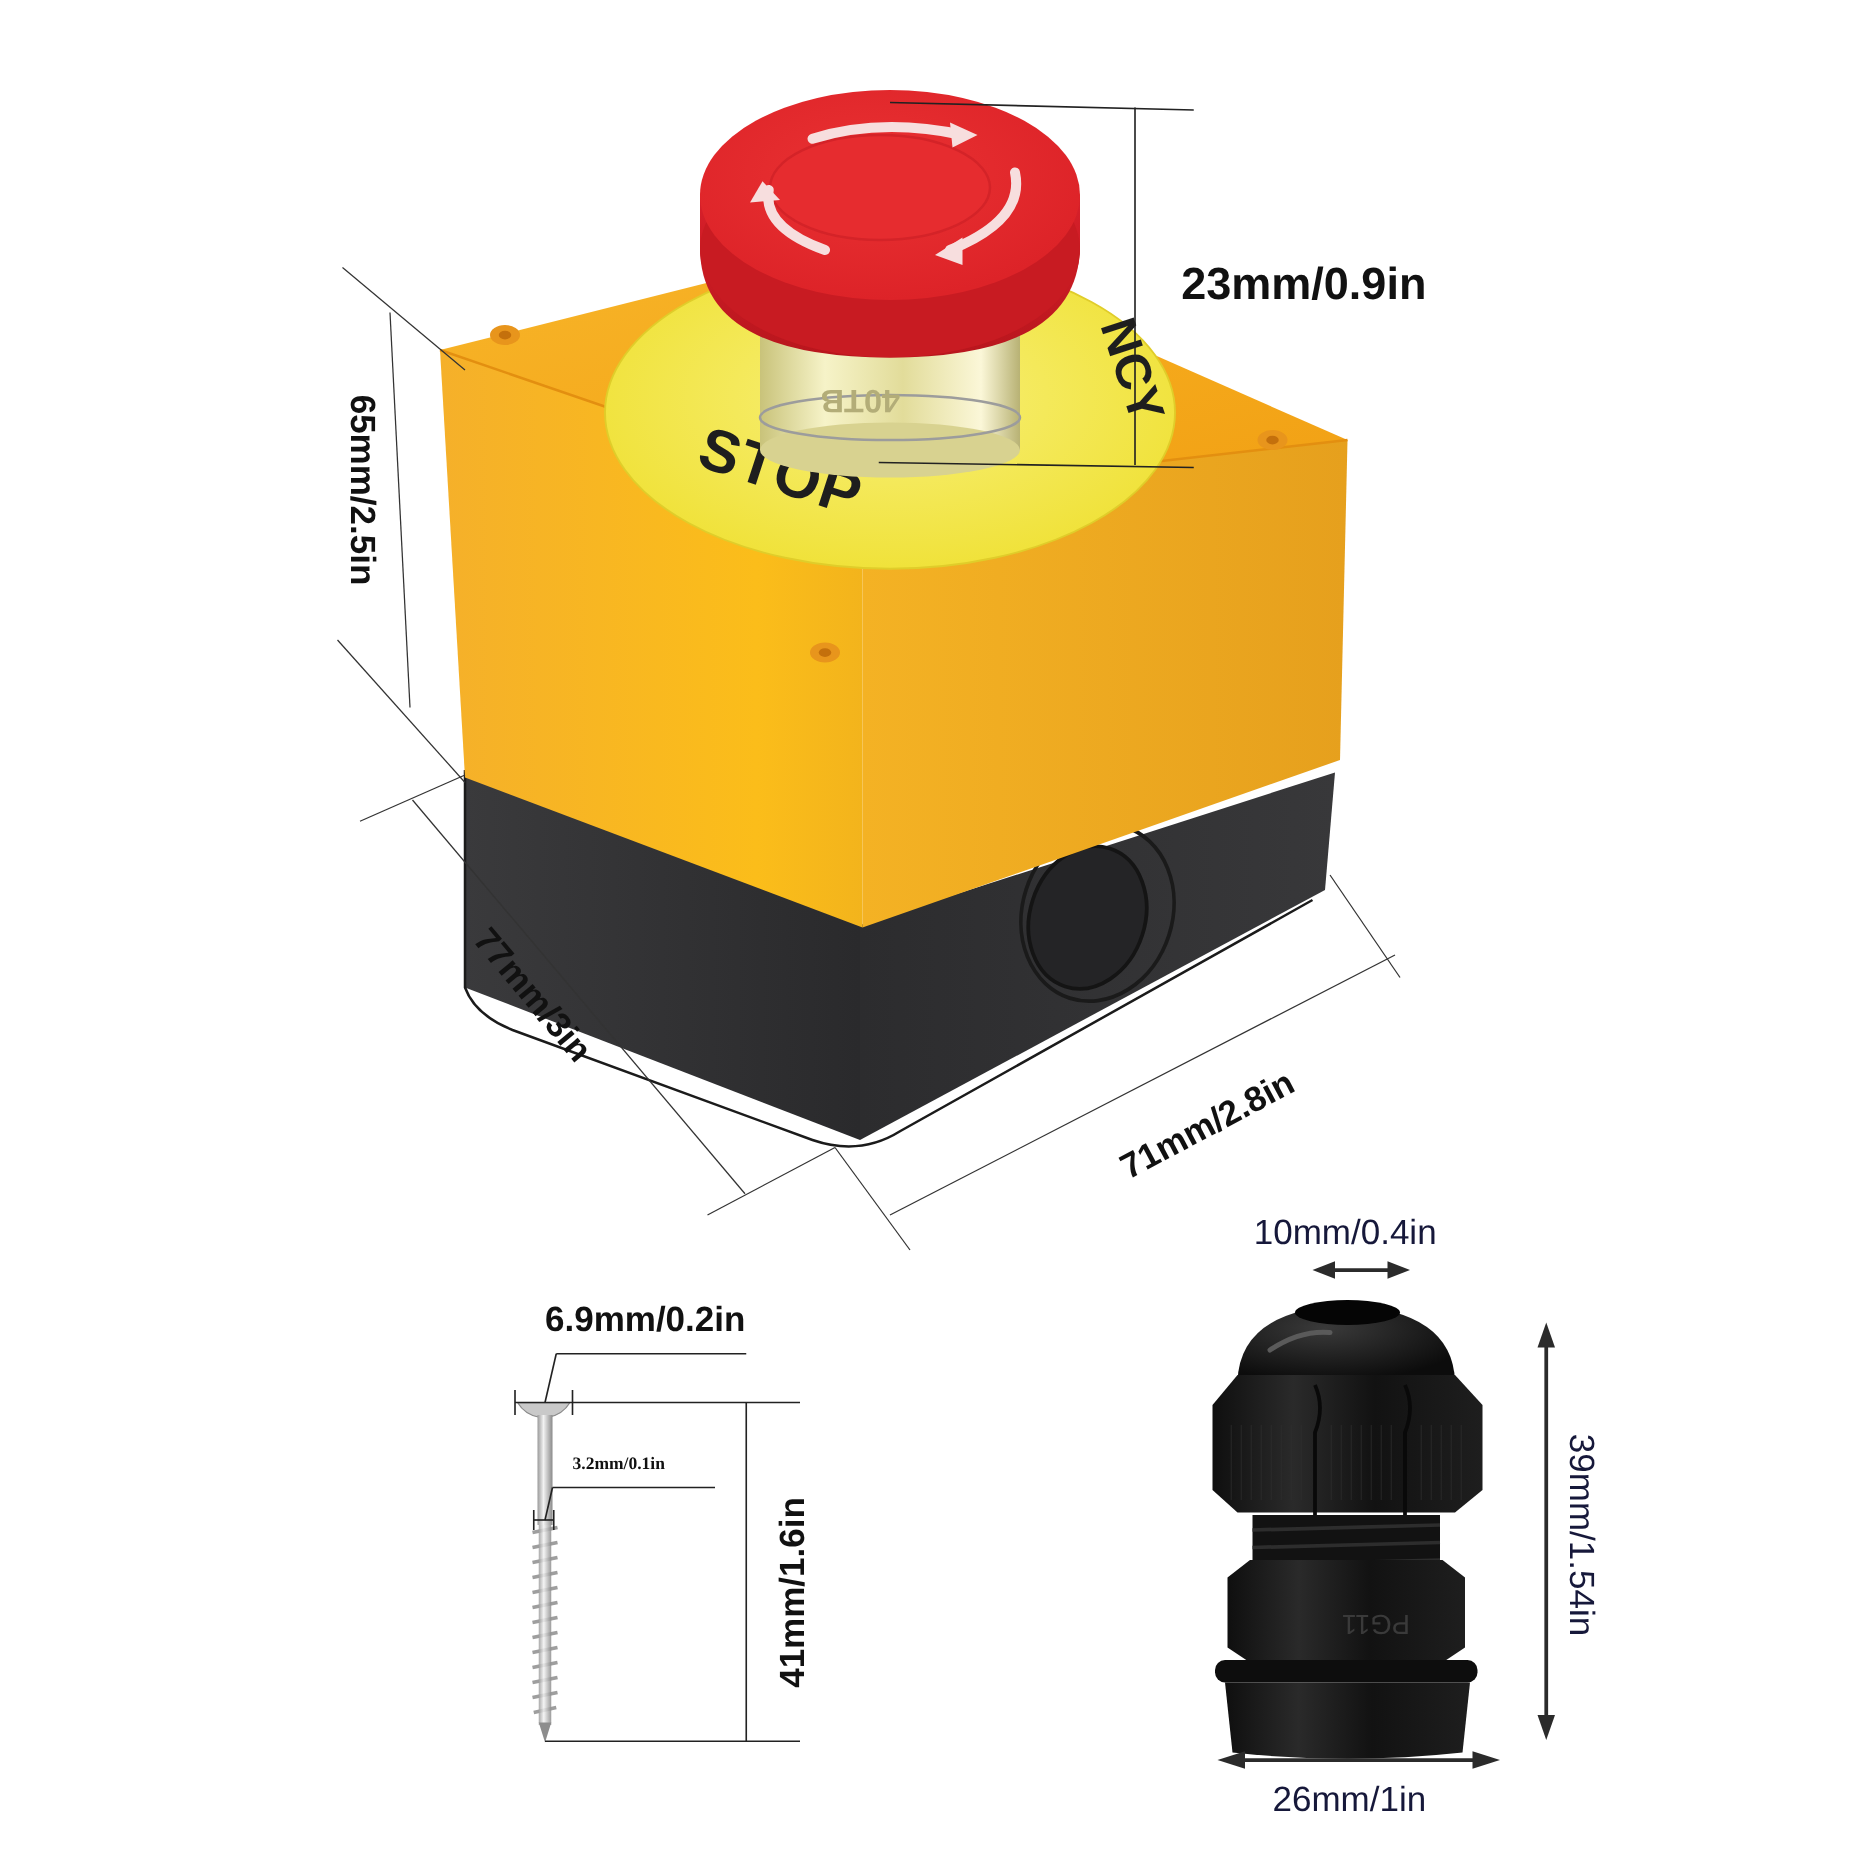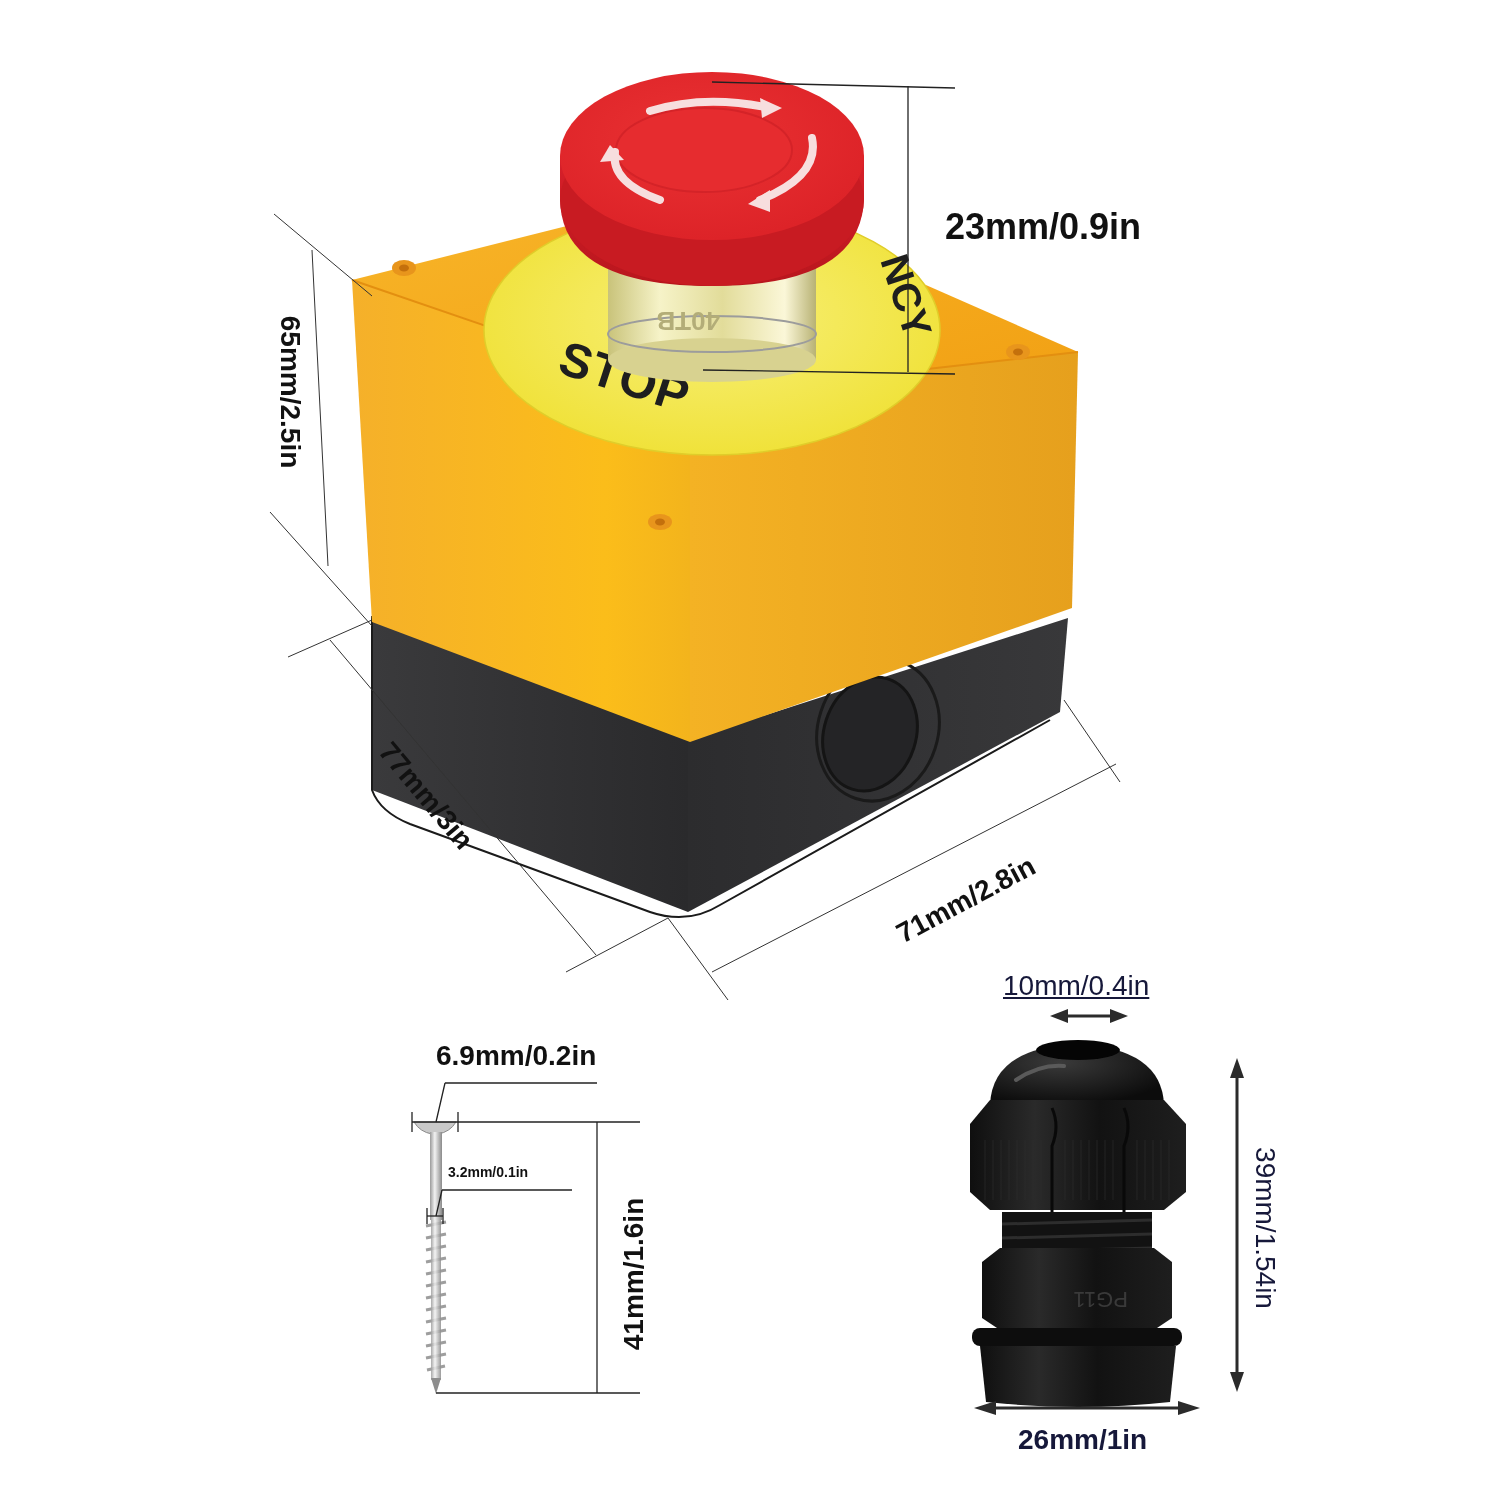--- a/index.html
+++ b/index.html
@@ -225,22 +225,22 @@
   <div class="label" style="left:945px;top:206px;font-size:36px;">23mm/0.9in</div>
 
   <div class="label" style="left:160px;top:376px;font-size:28px;transform:rotate(90deg);transform-origin:center;width:260px;text-align:center;">65mm/2.5in</div>
 
   <div class="label" style="left:336px;top:780px;font-size:28px;transform:rotate(50deg);transform-origin:center;width:180px;text-align:center;">77mm/3in</div>
 
   <div class="label" style="left:866px;top:884px;font-size:28px;transform:rotate(-28deg);transform-origin:center;width:200px;text-align:center;">71mm/2.8in</div>
 
   <div class="label" style="left:436px;top:1040px;font-size:28px;text-align:center;">6.9mm/0.2in</div>
 
-  <div class="label" style="left:448px;top:1164px;font-size:14px;">3.2mm/0.1in</div>
+  <div class="label" style="left:458px;top:1164px;font-size:14px;font-family:Liberation Serif, serif;">3.2mm/0.1in</div>
 
   <div class="label" style="left:524px;top:1258px;font-size:28px;transform:rotate(-90deg);transform-origin:center;width:220px;text-align:center;">41mm/1.6in</div>
 
-  <div class="label-navy" style="left:1003px;top:970px;font-size:28px;text-decoration:underline;">10mm/0.4in</div>
+  <div class="label-navy" style="left:1003px;top:970px;font-size:28px;">10mm/0.4in</div>
 
   <div class="label-navy" style="left:1150px;top:1212px;font-size:28px;transform:rotate(90deg);transform-origin:center;width:230px;text-align:center;">39mm/1.54in</div>
 
-  <div class="label-navy" style="left:1018px;top:1424px;font-size:28px;font-weight:bold;">26mm/1in</div>
+  <div class="label-navy" style="left:1018px;top:1424px;font-size:28px;">26mm/1in</div>
 </div>
 
 </body></html>

